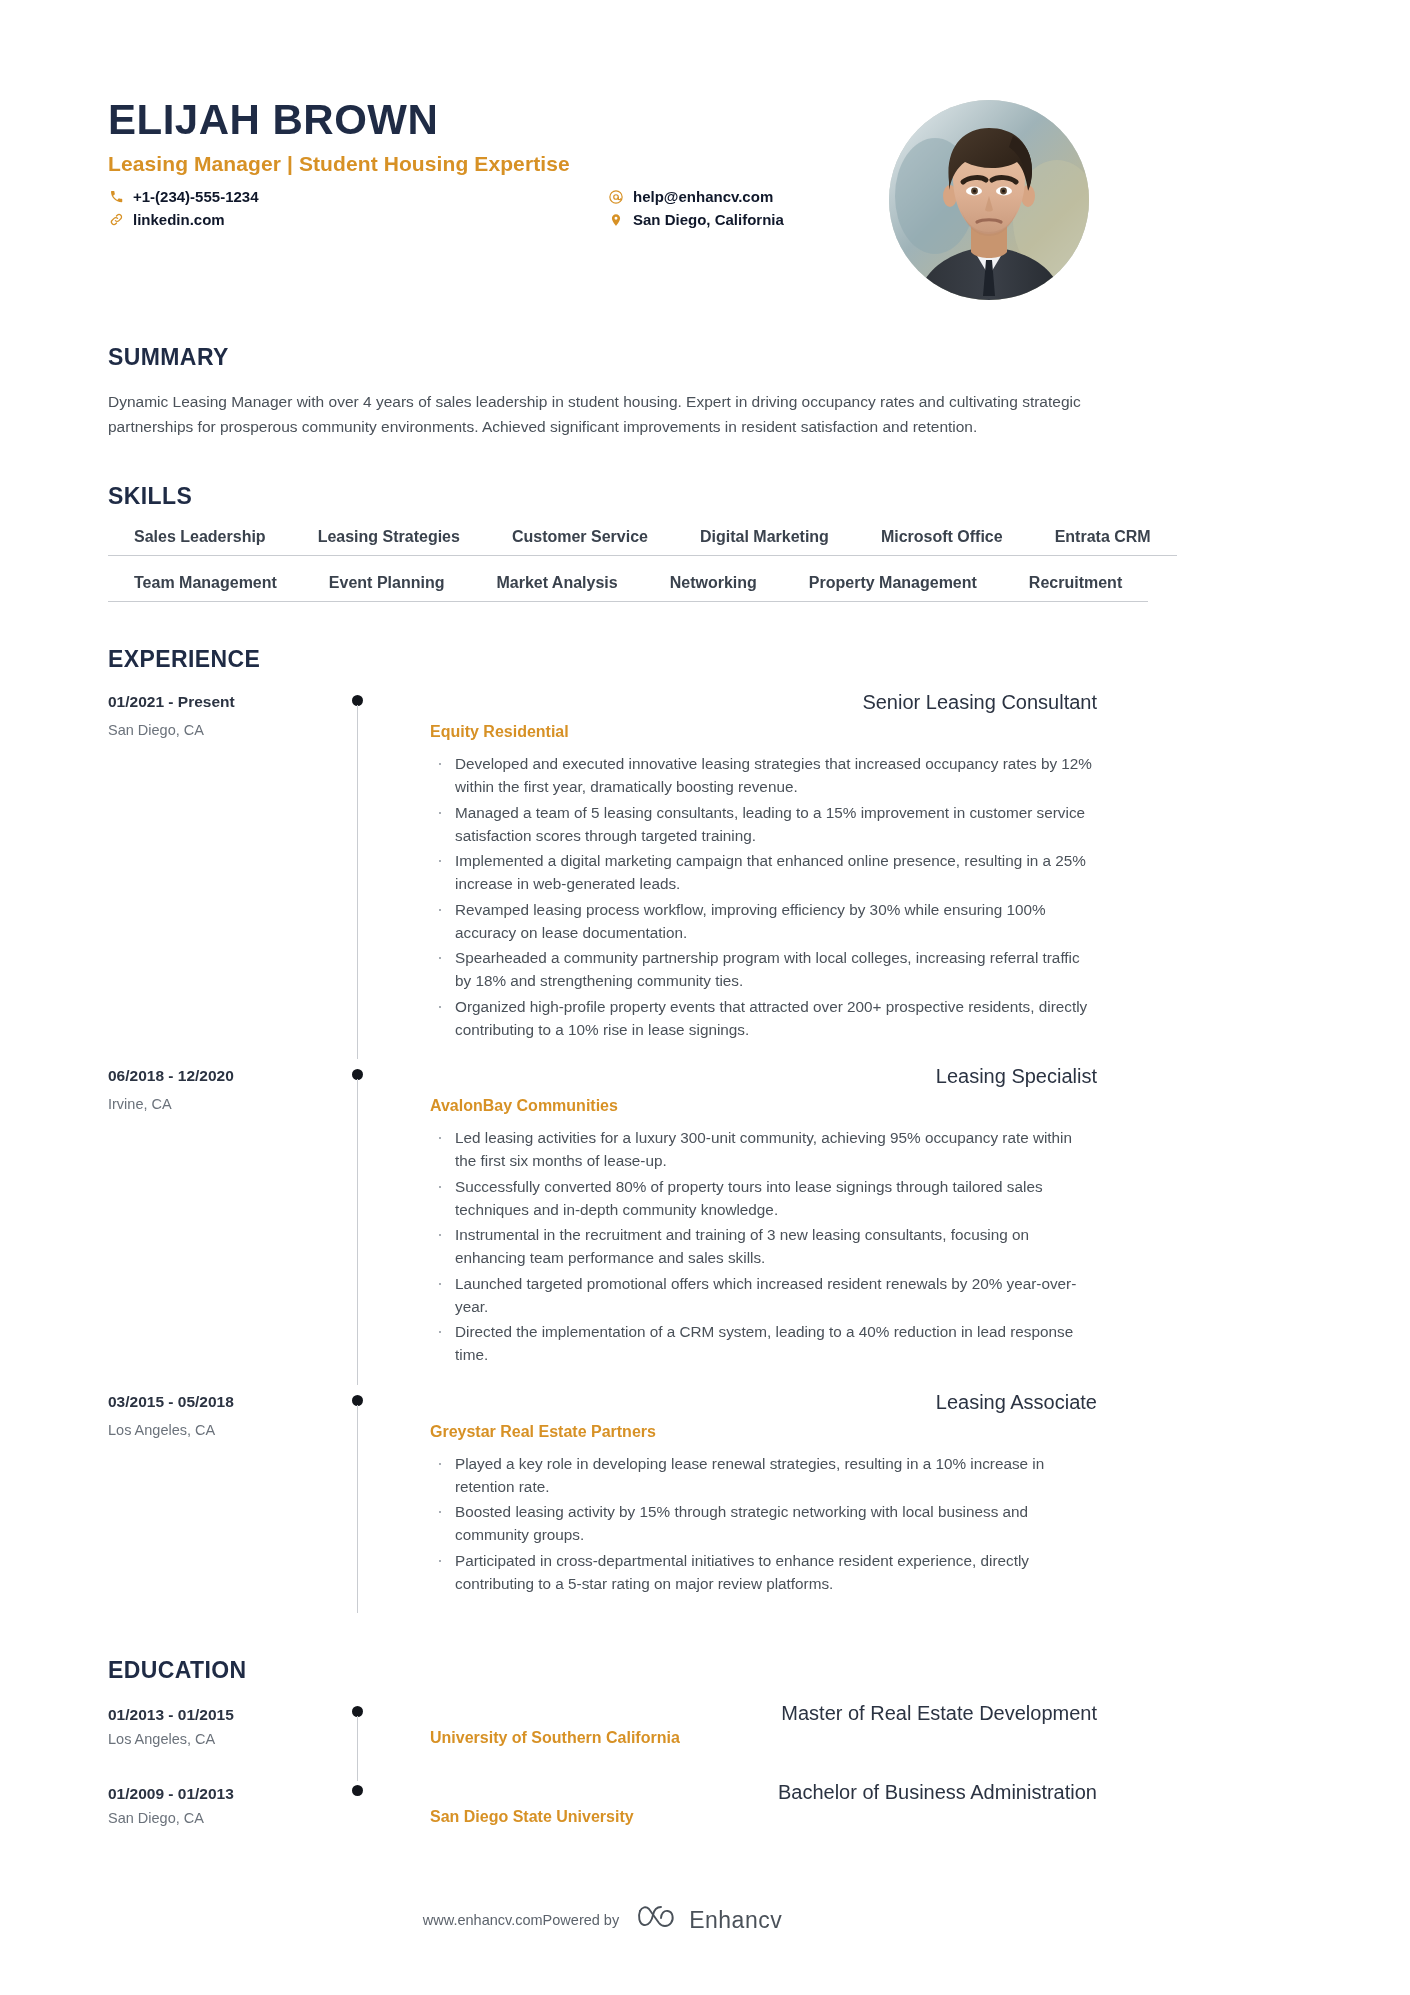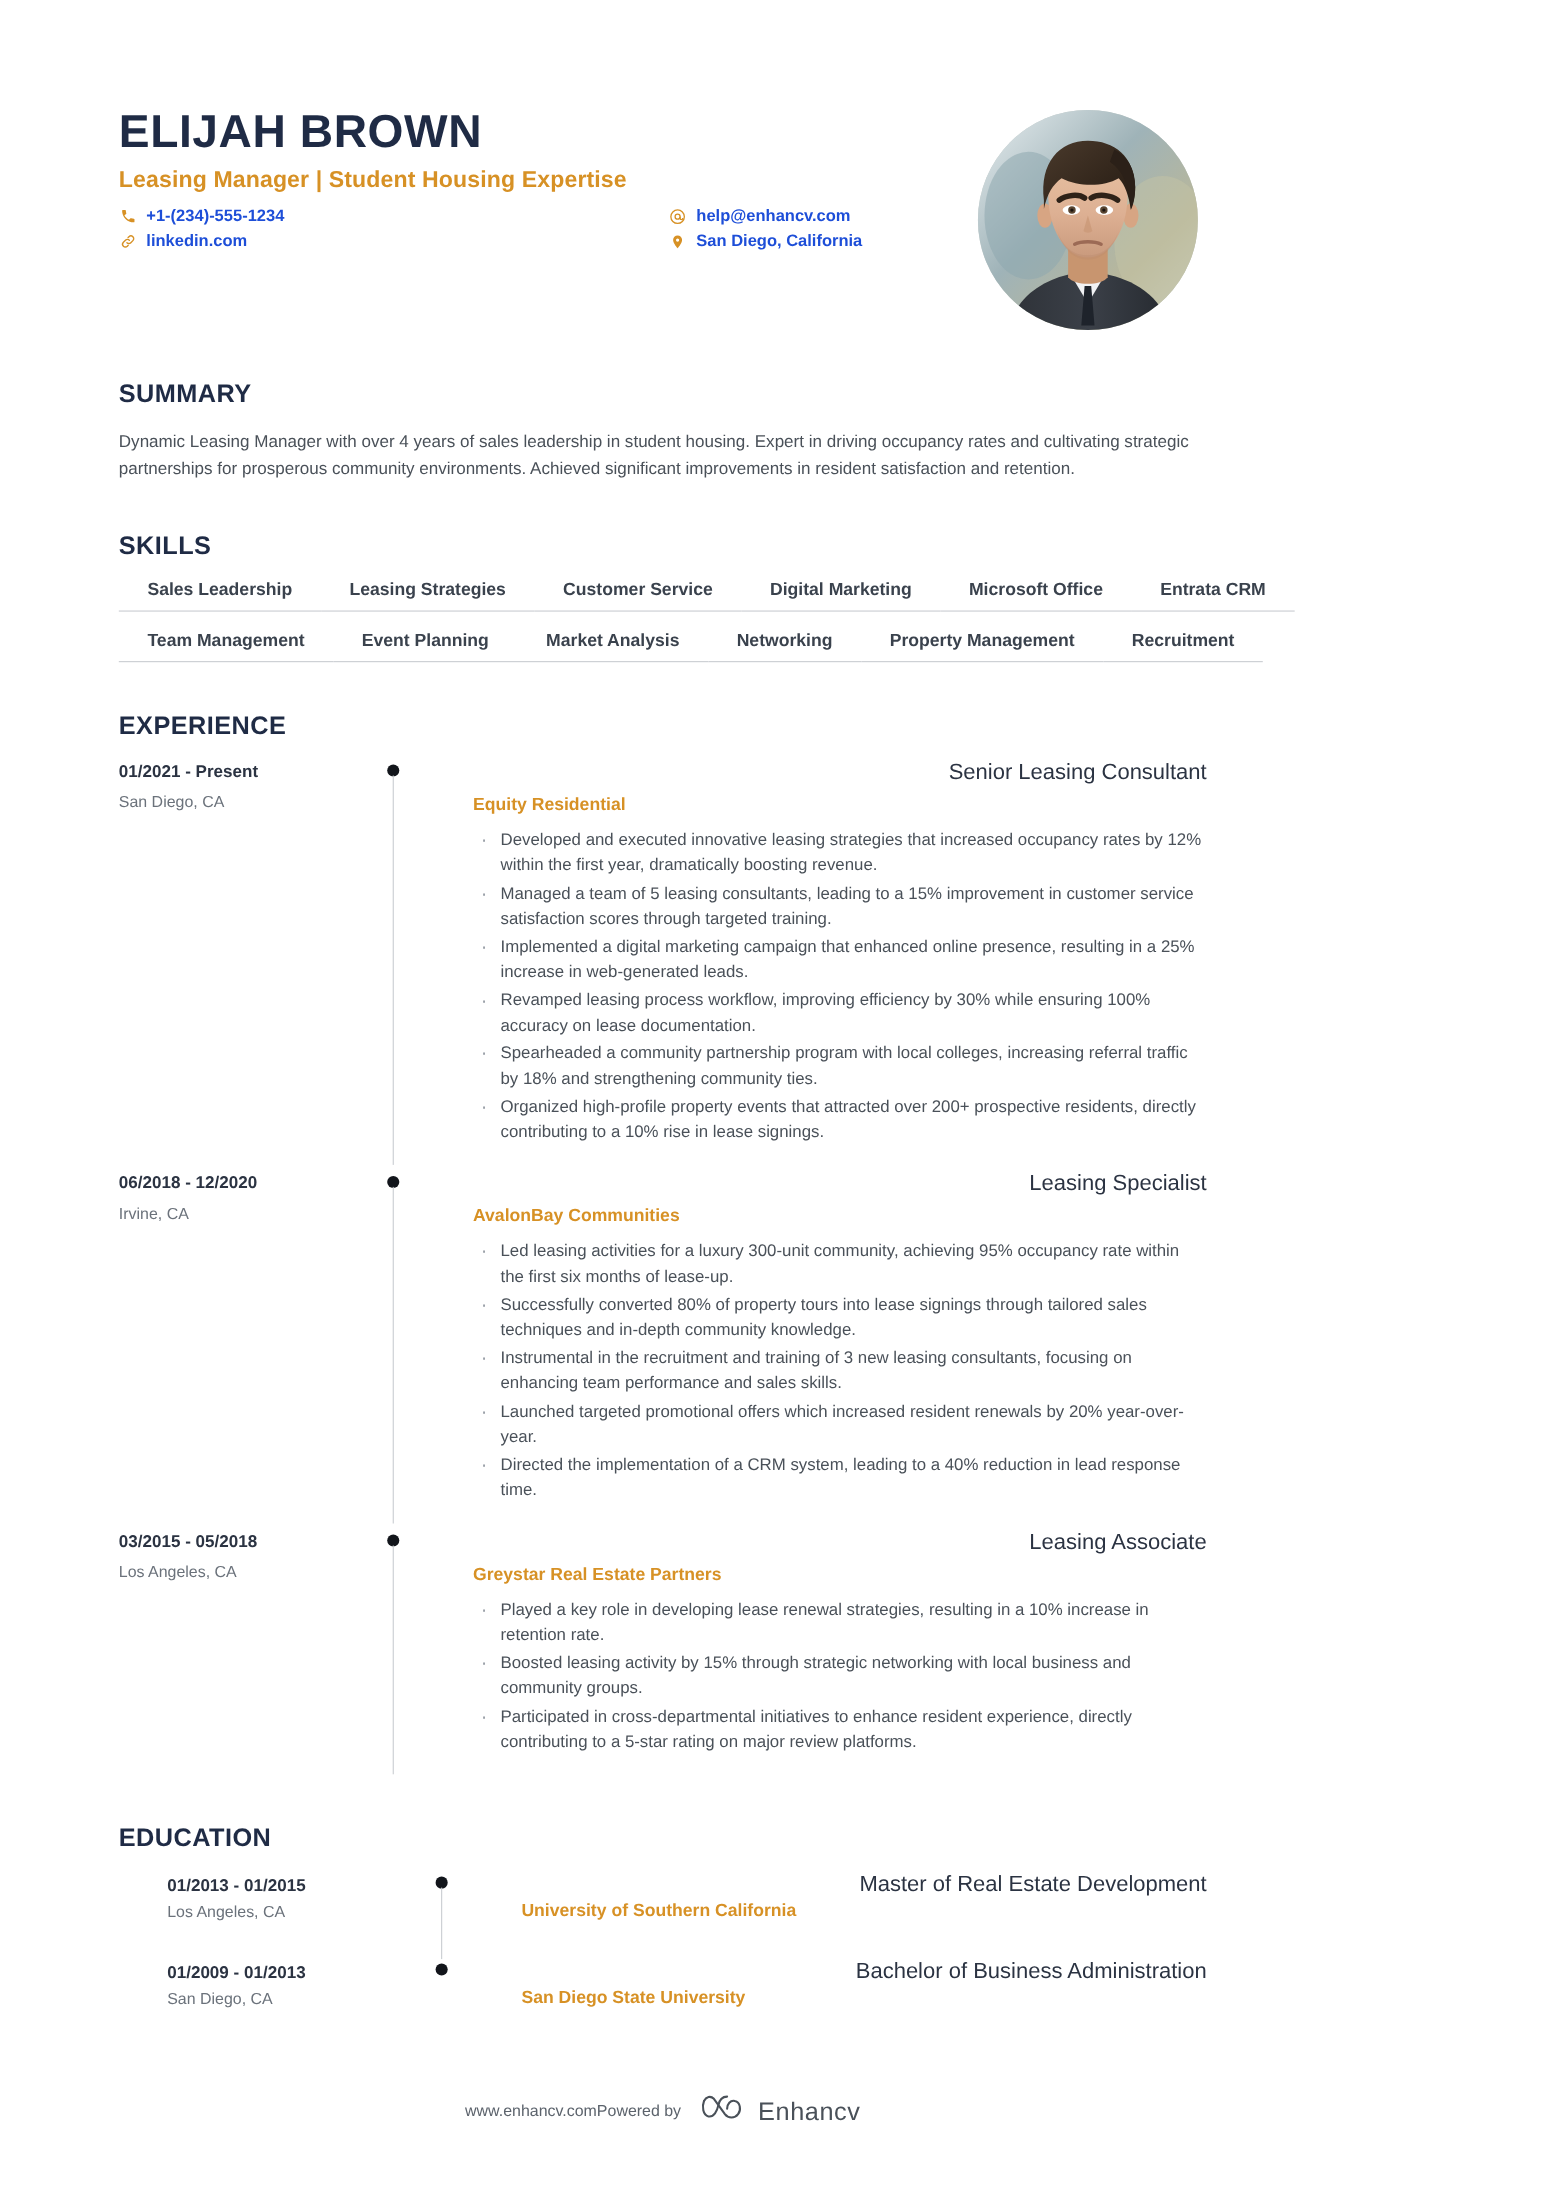--- a/index.html
+++ b/index.html
@@ -53,21 +53,21 @@
     grid-template-columns: 500px auto;
     row-gap: 6px;
     column-gap: 0px;
   }
   .contact-item {
     display: flex;
     align-items: center;
     gap: 9px;
     font-size: 15px;
     font-weight: bold;
-    color: #1d4ed8;
+    color: #0f172a;
     white-space: nowrap;
   }
   .contact-item .ico {
     width: 16px;
     height: 16px;
     display: inline-flex;
     align-items: center;
     justify-content: center;
     color: #d79125;
     flex: 0 0 16px;
@@ -195,21 +195,21 @@
     left: 7px;
     top: -2px;
     color: #9aa0a8;
     font-size: 18px;
   }
 
   .exp-entry { margin-bottom: 6px; }
   .edu-entry .entry-body { padding-bottom: 34px; }
   .edu-entry .entry-title { font-size: 20px; margin-bottom: 4px; }
   .edu-entry .entry-org { font-size: 16px; margin-bottom: 0; }
-  .edu-entry .entry-left { padding-top: 4px; margin-left: 44px; }
+  .edu-entry .entry-left { padding-top: 4px; }
   .edu-entry .entry-loc { margin-top: 7px; }
   .edu-entry:last-child .entry-rail .line { display: none; }
 
   
   .footer {
     position: absolute;
     left: 108px;
     right: 108px;
     bottom: 58px;
     display: flex;

